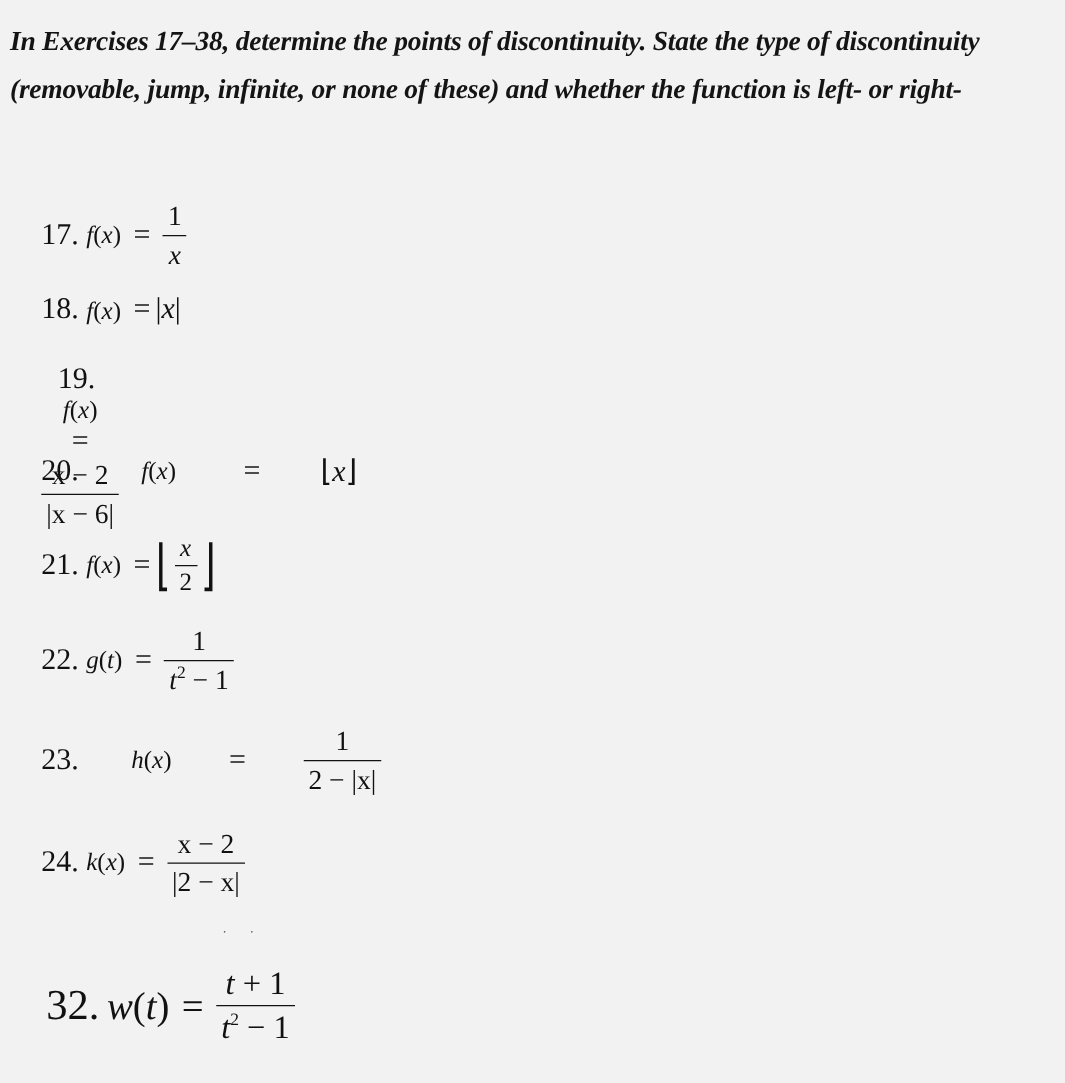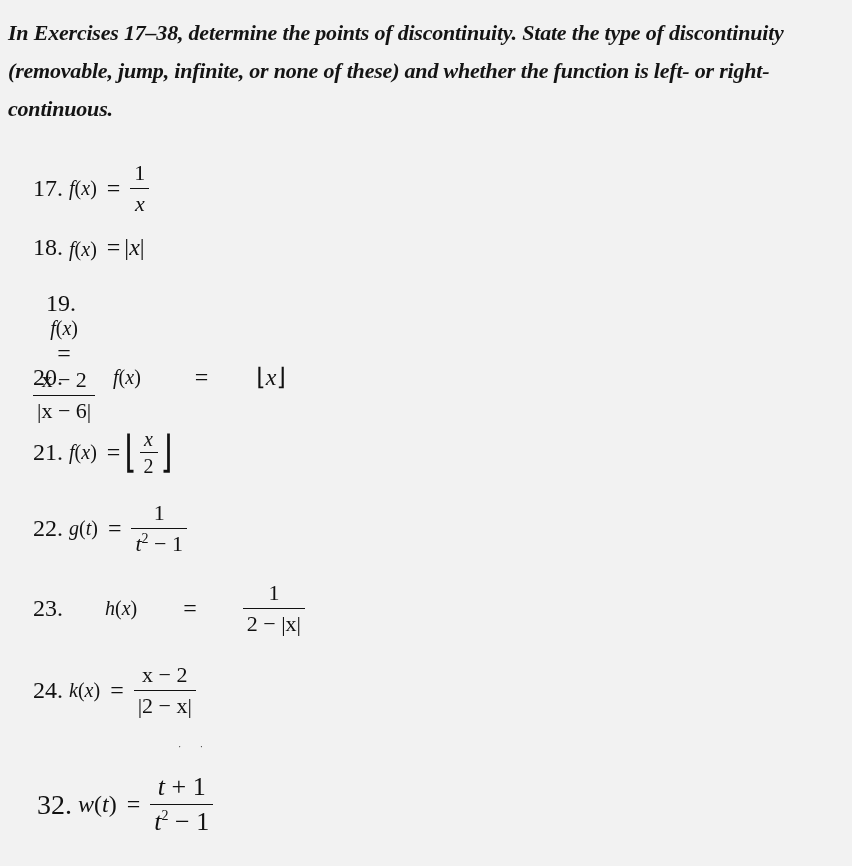--- a/index.html
+++ b/index.html
@@ -86,31 +86,30 @@
     sup { font-size: 14px; line-height: 0; }
     .artifact {
       position: absolute;
       left: 178px;
       top: 741px;
       font-family: "Liberation Serif", serif;
       font-size: 10px;
       color: #333;
       letter-spacing: 8px;
     }
-    .ex-large .num { font-size: 28px; }
-    .ex-large .fn, .ex-large .eq { font-size: 24px; }
+    .ex-large .num { font-size: 34px; }
+    .ex-large .fn, .ex-large .eq { font-size: 31px; }
     .ex-large .frac { font-size: 26px; line-height: 30px; }
   </style>
 </head>
 <body>
 
 <div class="intro">
   <div>In Exercises 17–38, determine the points of discontinuity. State the type of discontinuity</div>
   <div>(removable, jump, infinite, or none of these) and whether the function is left- or right-</div>
-  <div>continuous.</div>
 </div>
 
 <div class="ex" style="top:160px;">
   <span class="num">17.</span>
   <span class="fn"><span>f</span><span class="paren">(</span><span>x</span><span class="paren">)</span></span>
   <span class="eq">=</span>
   <span class="frac">
     <span class="top">1</span>
     <span class="bar"></span>
     <span class="bot"><i>x</i></span>

